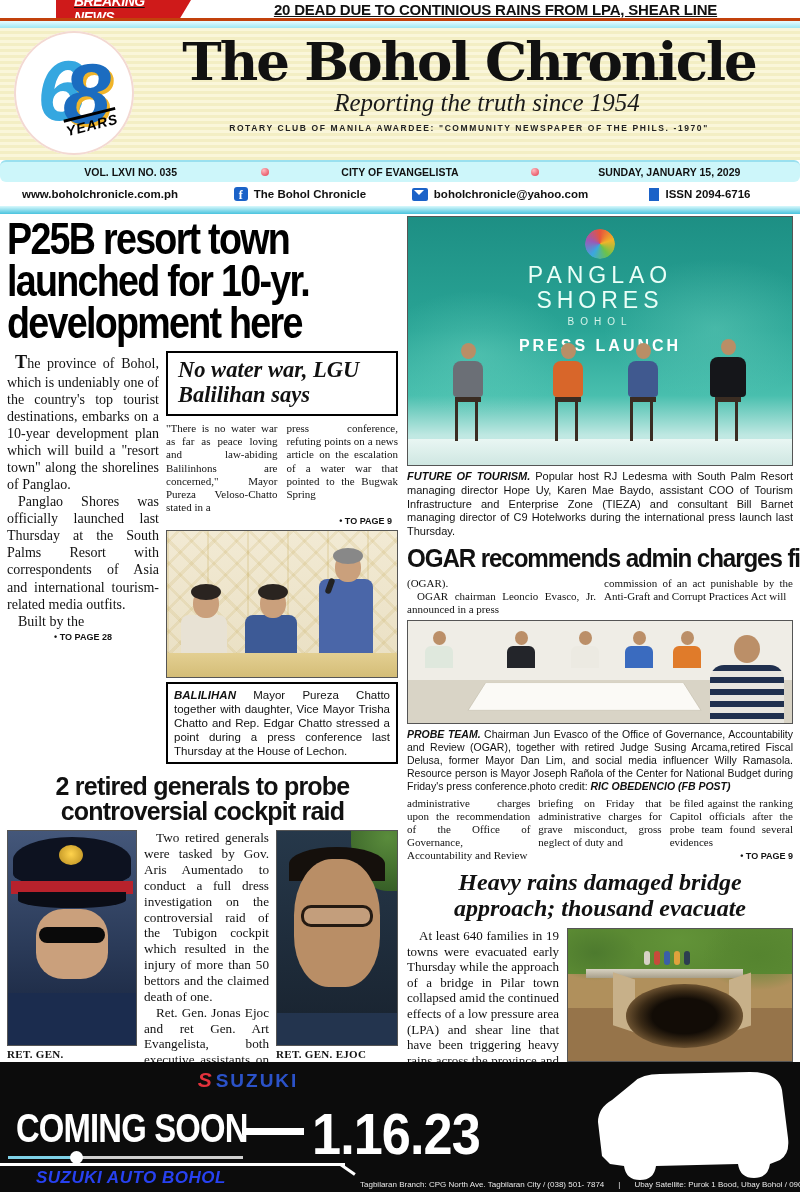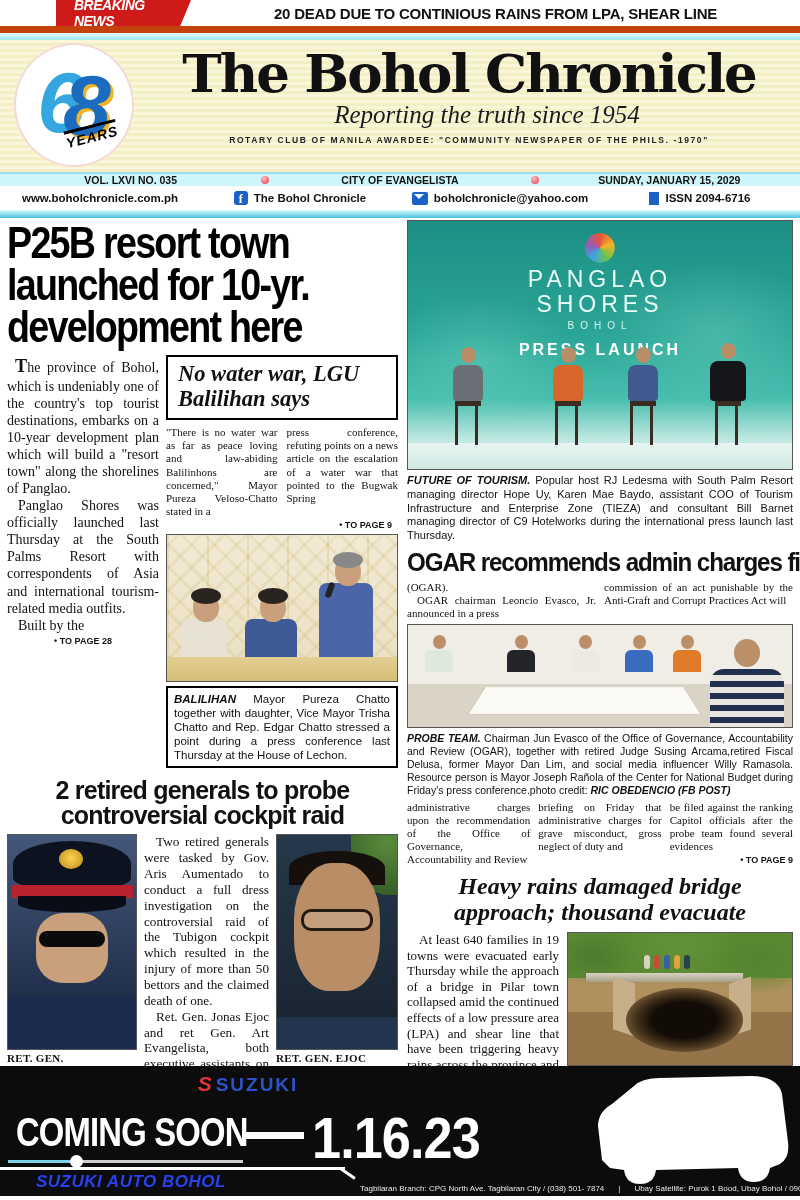--- a/index.html
+++ b/index.html
@@ -9,21 +9,21 @@
     --masthead-bg:#f7f3d0;
     --suzuki-blue:#2b52c8;
     --dealer-blue:#2741f0;
   }
   *{box-sizing:border-box;margin:0;padding:0;}
   html,body{background:#777;}
   .page{width:800px;height:1200px;margin:0 auto;background:#fff;position:relative;overflow:hidden;
          font-family:"Liberation Serif",serif;color:#111;}
 
   
-  .breaking{height:33px;display:flex;border-bottom:7px solid #c2410c;background:#fff;}
+  .breaking{height:21px;display:flex;border-bottom:3px solid #c2410c;background:#fff;text-decoration:underline;}
   .breaking .lead-space{width:56px;background:#fff;}
   .breaking .flag{background:var(--accent-red);color:#fff;font-family:"Liberation Sans",sans-serif;
     font-weight:900;font-style:italic;font-size:14px;display:flex;align-items:center;padding:0 14px 0 18px;
     clip-path:polygon(0 0,100% 0,92% 100%,0 100%);width:135px;letter-spacing:-0.5px;}
   .breaking .headline{flex:1;display:flex;align-items:center;justify-content:center;
     font-family:"Liberation Sans",sans-serif;font-weight:800;font-size:15px;letter-spacing:-0.2px;}
 
   
   .cyan-strip{height:7px;background:linear-gradient(180deg,#e8fdff,#9fe7f2);}
   .masthead{height:132px;position:relative;
@@ -39,22 +39,22 @@
     border-top:3px solid #000;padding-top:1px;letter-spacing:1px;}
   .mast-center{margin-left:138px;text-align:center;}
   .mast-title{font-family:"DejaVu Serif",serif;font-weight:bold;font-size:53px;line-height:1.02;
     letter-spacing:-2px;padding-top:6px;}
   .mast-tagline{font-family:"Liberation Serif",serif;font-style:italic;font-size:25px;color:#1a1a1a;
     text-align:center;padding-left:36px;line-height:1.05;margin-top:2px;}
   .mast-awardee{font-family:"Liberation Sans",sans-serif;font-weight:700;font-size:8.5px;
     letter-spacing:1.6px;margin-top:7px;color:#222;}
 
   
-  .info1{height:14px;background:var(--cyan-light);border-top:2px solid #9ae0ef;display:flex;
-    align-items:center;font-family:"Liberation Sans",sans-serif;font-weight:700;font-size:10.5px;}
+  .info1{height:22px;background:var(--cyan-light);border-top:2px solid #9ae0ef;display:flex;
+    align-items:center;font-family:"Liberation Sans",sans-serif;font-weight:700;font-size:10.5px;border-radius:6px;}
   .info1 .cell{flex:1;text-align:center;}
   .dot{width:8px;height:8px;border-radius:50%;background:radial-gradient(circle at 35% 30%,#ffb9c0,#e23d4e);display:inline-block;}
   .info2{height:24px;background:#fff;display:flex;align-items:center;
     font-family:"Liberation Sans",sans-serif;font-weight:700;font-size:11.5px;}
   .info2 .cell{display:flex;align-items:center;justify-content:center;gap:6px;flex:1;}
   .fb-icon{width:14px;height:14px;background:#1b62c8;border-radius:3px;color:#fff;
     font-family:"Liberation Serif",serif;font-weight:bold;font-size:12px;display:flex;align-items:flex-end;justify-content:center;line-height:1;}
   .fb-icon::after{content:"f";}
   .mail-icon{width:16px;height:13px;background:#1b62c8;border-radius:2px;position:relative;}
   .mail-icon::after{content:"";position:absolute;left:2px;top:2px;border:6px solid transparent;

